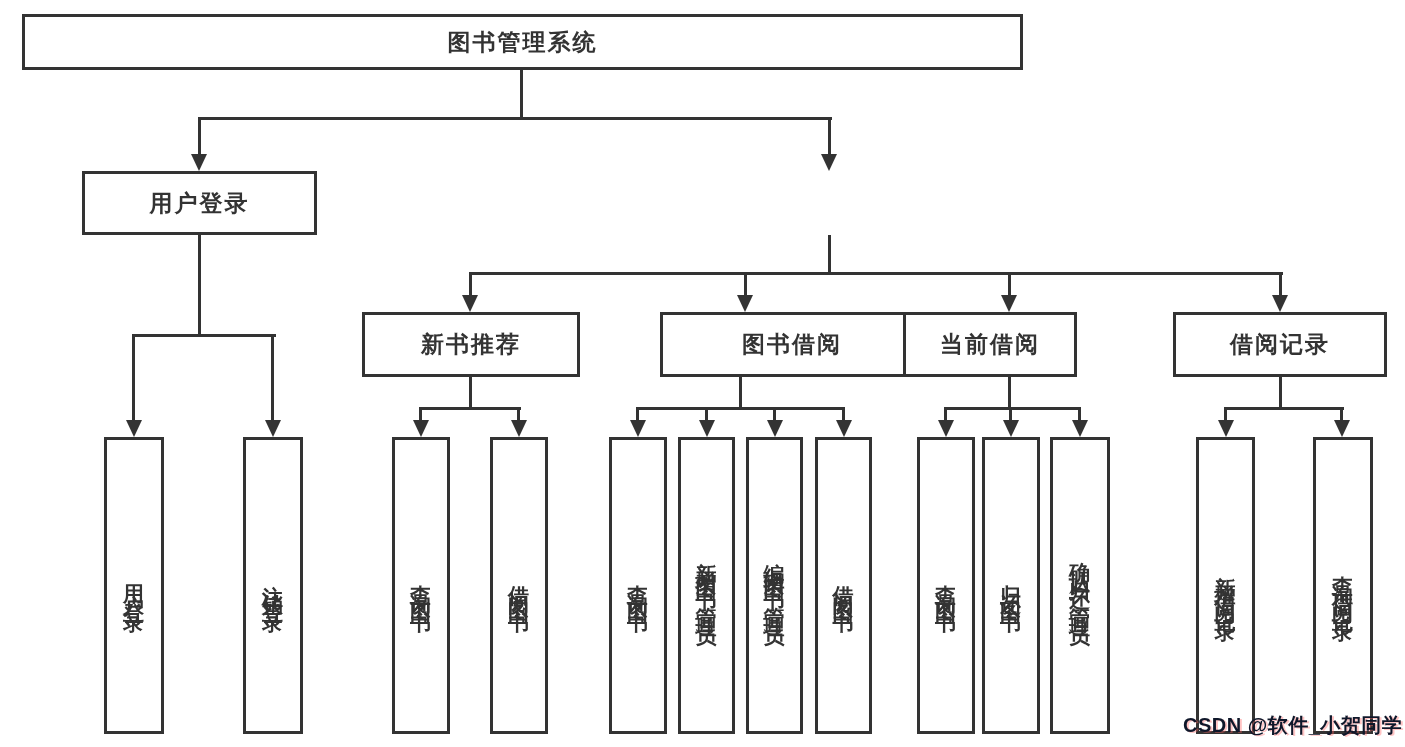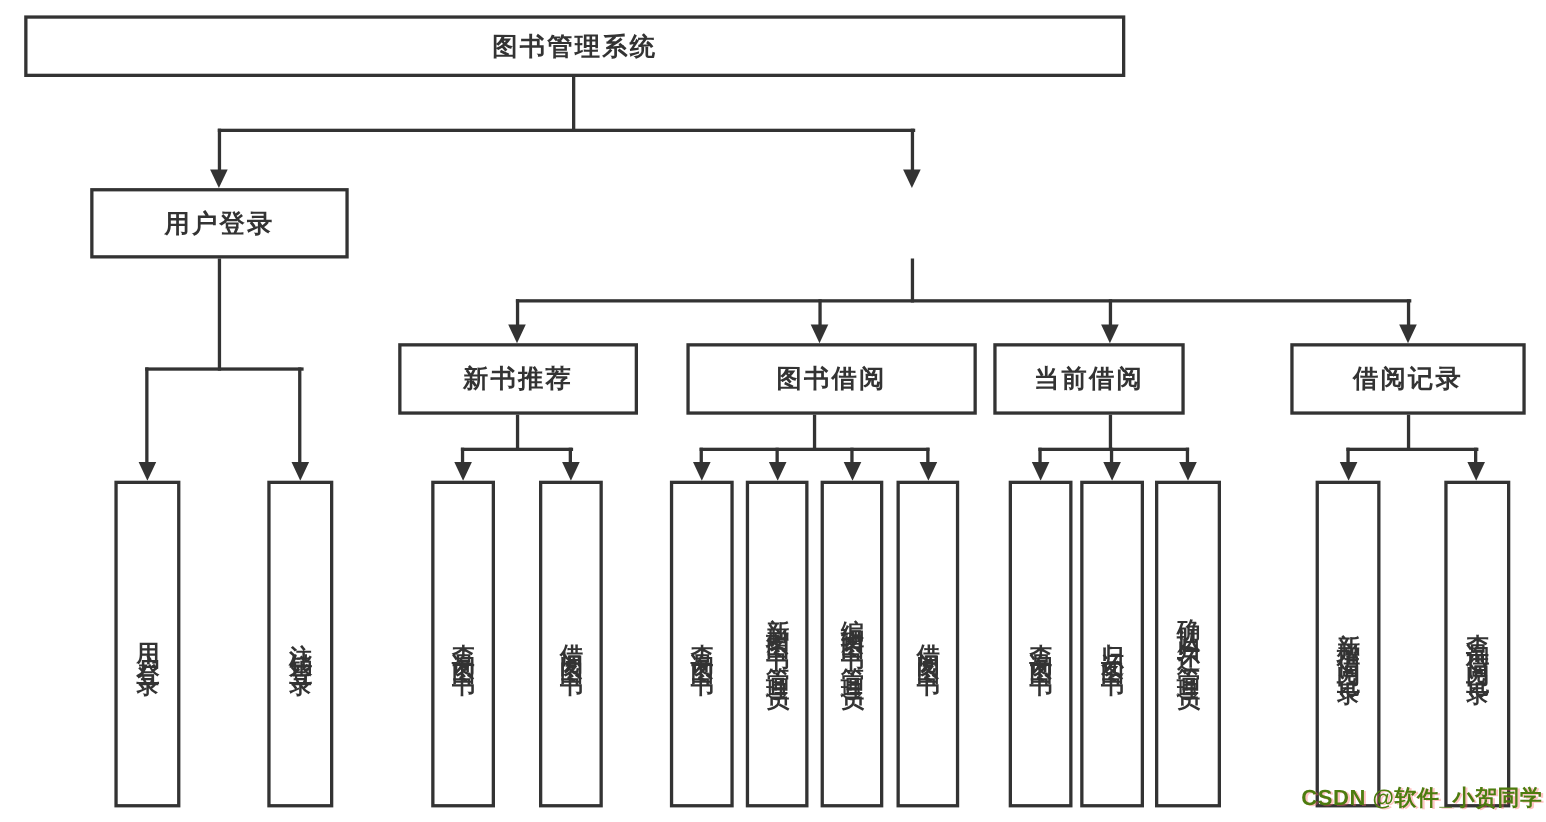--- a/index.html
+++ b/index.html
@@ -21,21 +21,21 @@
     writing-mode:vertical-rl;text-orientation:mixed;
     font-size:21px;letter-spacing:9px;line-height:1;white-space:nowrap;
   }
   .lv{position:absolute;width:3px;background:#333333;}
   .lh{position:absolute;height:3px;background:#333333;}
   .ah{position:absolute;width:0;height:0;
       border-left:8px solid transparent;border-right:8px solid transparent;
       border-top:17px solid #333333;}
   .wm{
     position:absolute;left:1183px;top:712px;z-index:5;
-    font-size:20px;letter-spacing:0.5px;color:#4d7c0f;white-space:nowrap;
+    font-size:20px;letter-spacing:0.5px;color:#0f172a;white-space:nowrap;
     text-shadow:2px 1px 0 rgba(255,99,99,0.38);
   }
 </style>
 </head>
 <body>
 
 <div id="canvas">
 
   <div class="hbox" style="left:22px;top:14px;width:1001px;height:56px">图书管理系统</div>
 
@@ -60,21 +60,21 @@
   <div class="lv" style="left:469px;top:272px;height:24px"></div>
   <div class="ah" style="left:462px;top:295px"></div>
   <div class="lv" style="left:744px;top:272px;height:24px"></div>
   <div class="ah" style="left:737px;top:295px"></div>
   <div class="lv" style="left:1008px;top:272px;height:24px"></div>
   <div class="ah" style="left:1001px;top:295px"></div>
   <div class="lv" style="left:1279px;top:272px;height:24px"></div>
   <div class="ah" style="left:1272px;top:295px"></div>
 
   <div class="hbox" style="left:362px;top:312px;width:218px;height:65px">新书推荐</div>
-  <div class="hbox" style="left:624px;top:312px;width:264px;height:65px">图书借阅</div>
+  <div class="hbox" style="left:660px;top:312px;width:264px;height:65px">图书借阅</div>
   <div class="hbox" style="left:903px;top:312px;width:174px;height:65px">当前借阅</div>
   <div class="hbox" style="left:1173px;top:312px;width:214px;height:65px">借阅记录</div>
 
   <div class="lv" style="left:469px;top:377px;height:32px"></div>
   <div class="lv" style="left:739px;top:377px;height:32px"></div>
   <div class="lv" style="left:1008px;top:377px;height:32px"></div>
   <div class="lv" style="left:1279px;top:377px;height:32px"></div>
 
   <div class="lh" style="left:419px;top:407px;width:102px"></div>
   <div class="lv" style="left:419px;top:407px;height:14px"></div>

